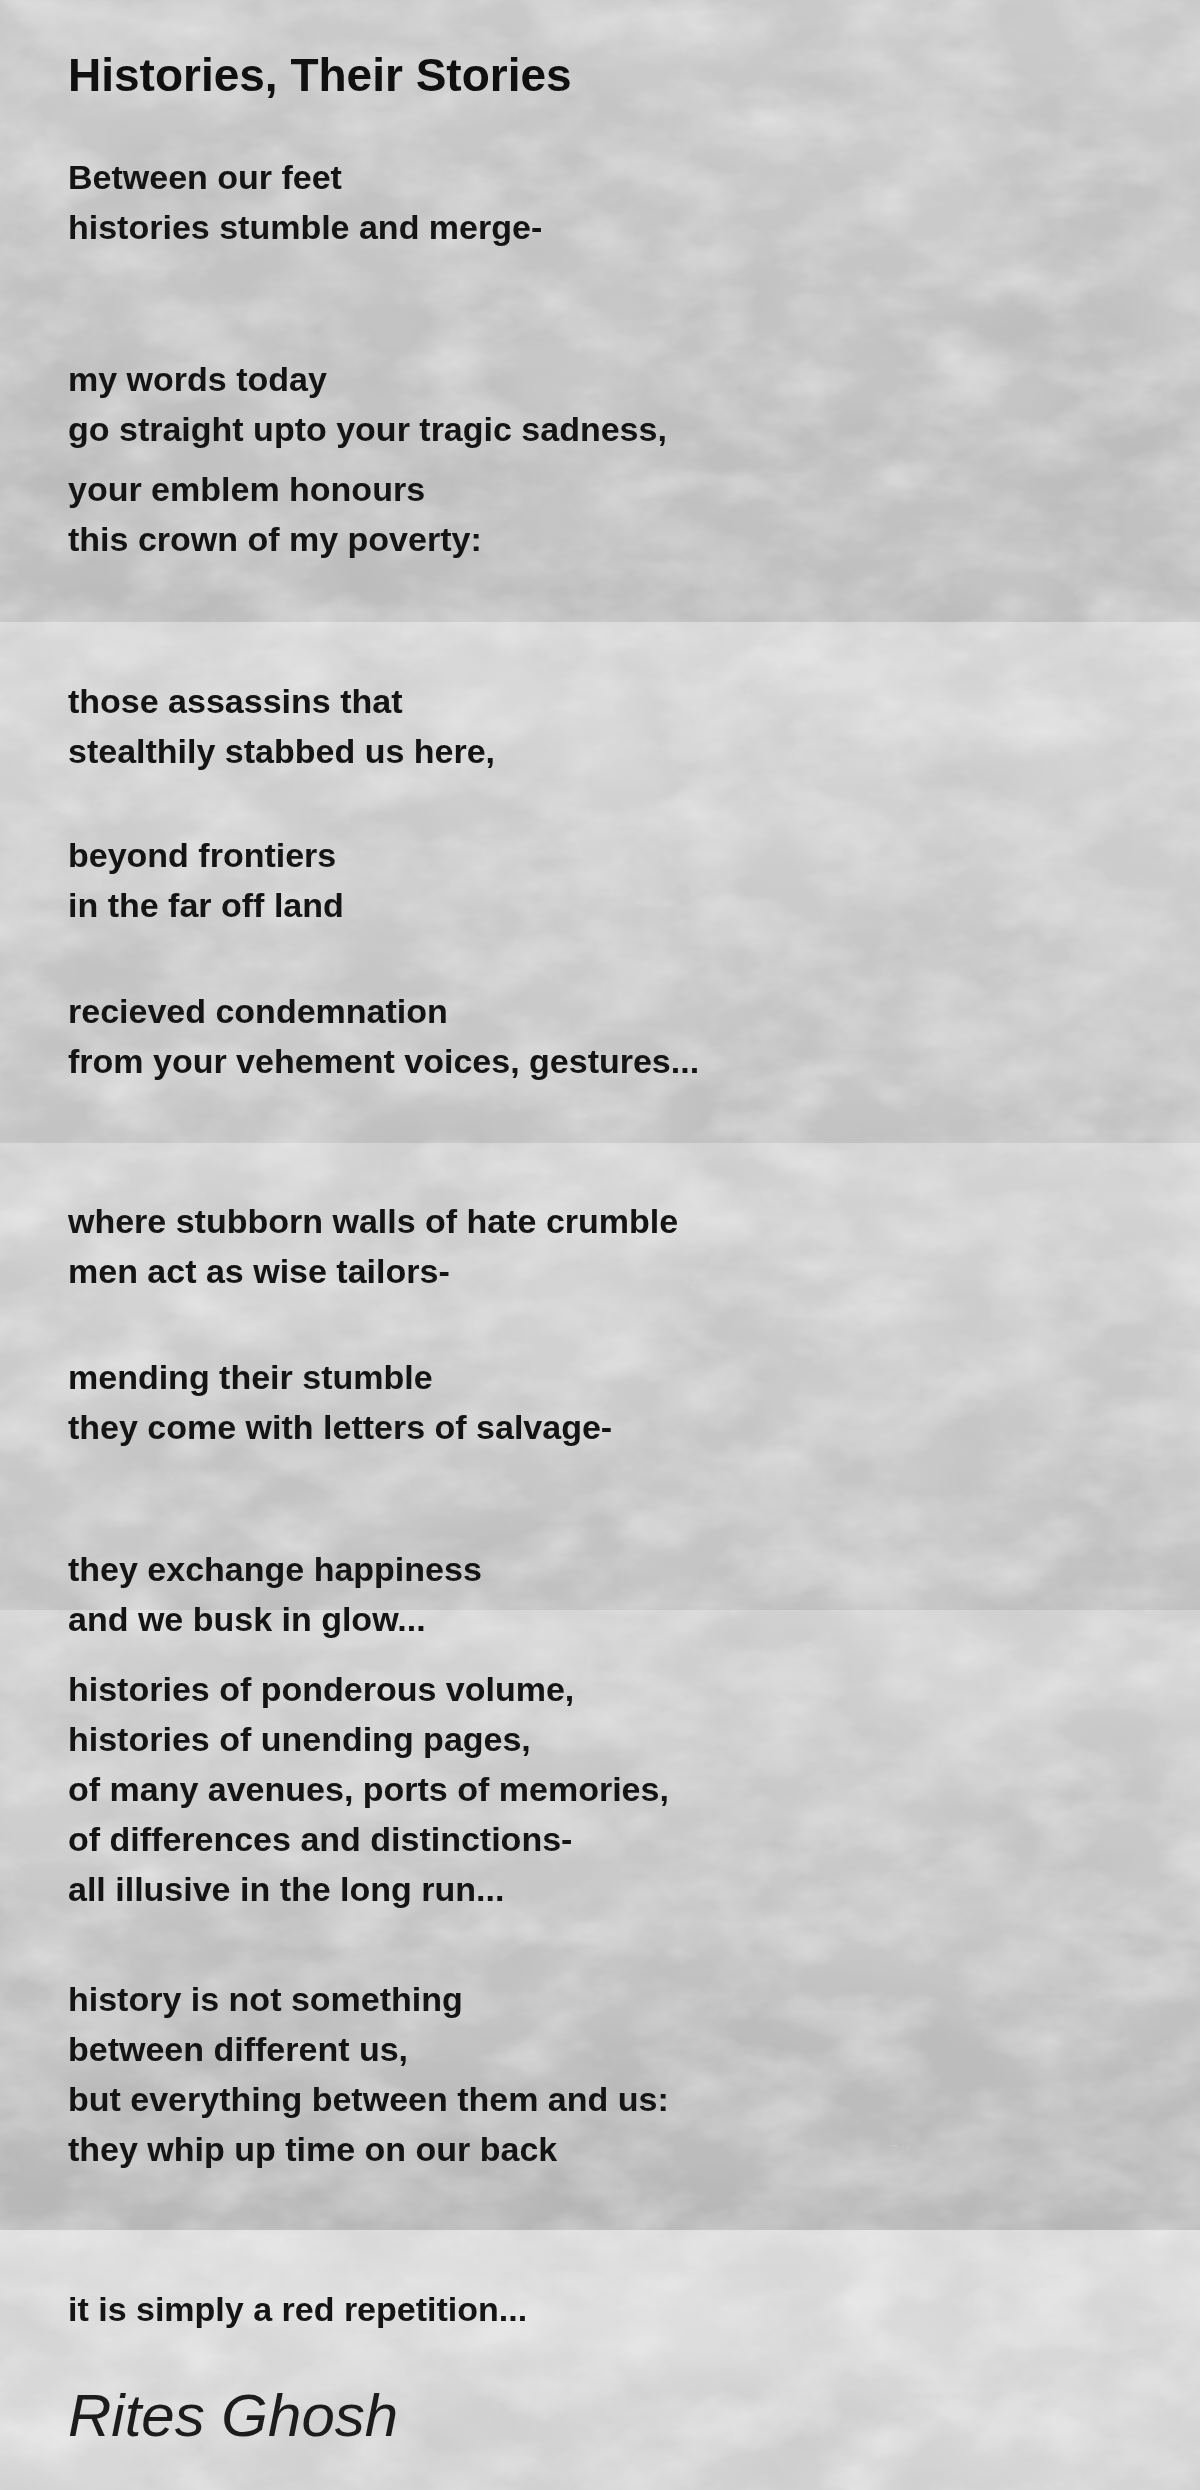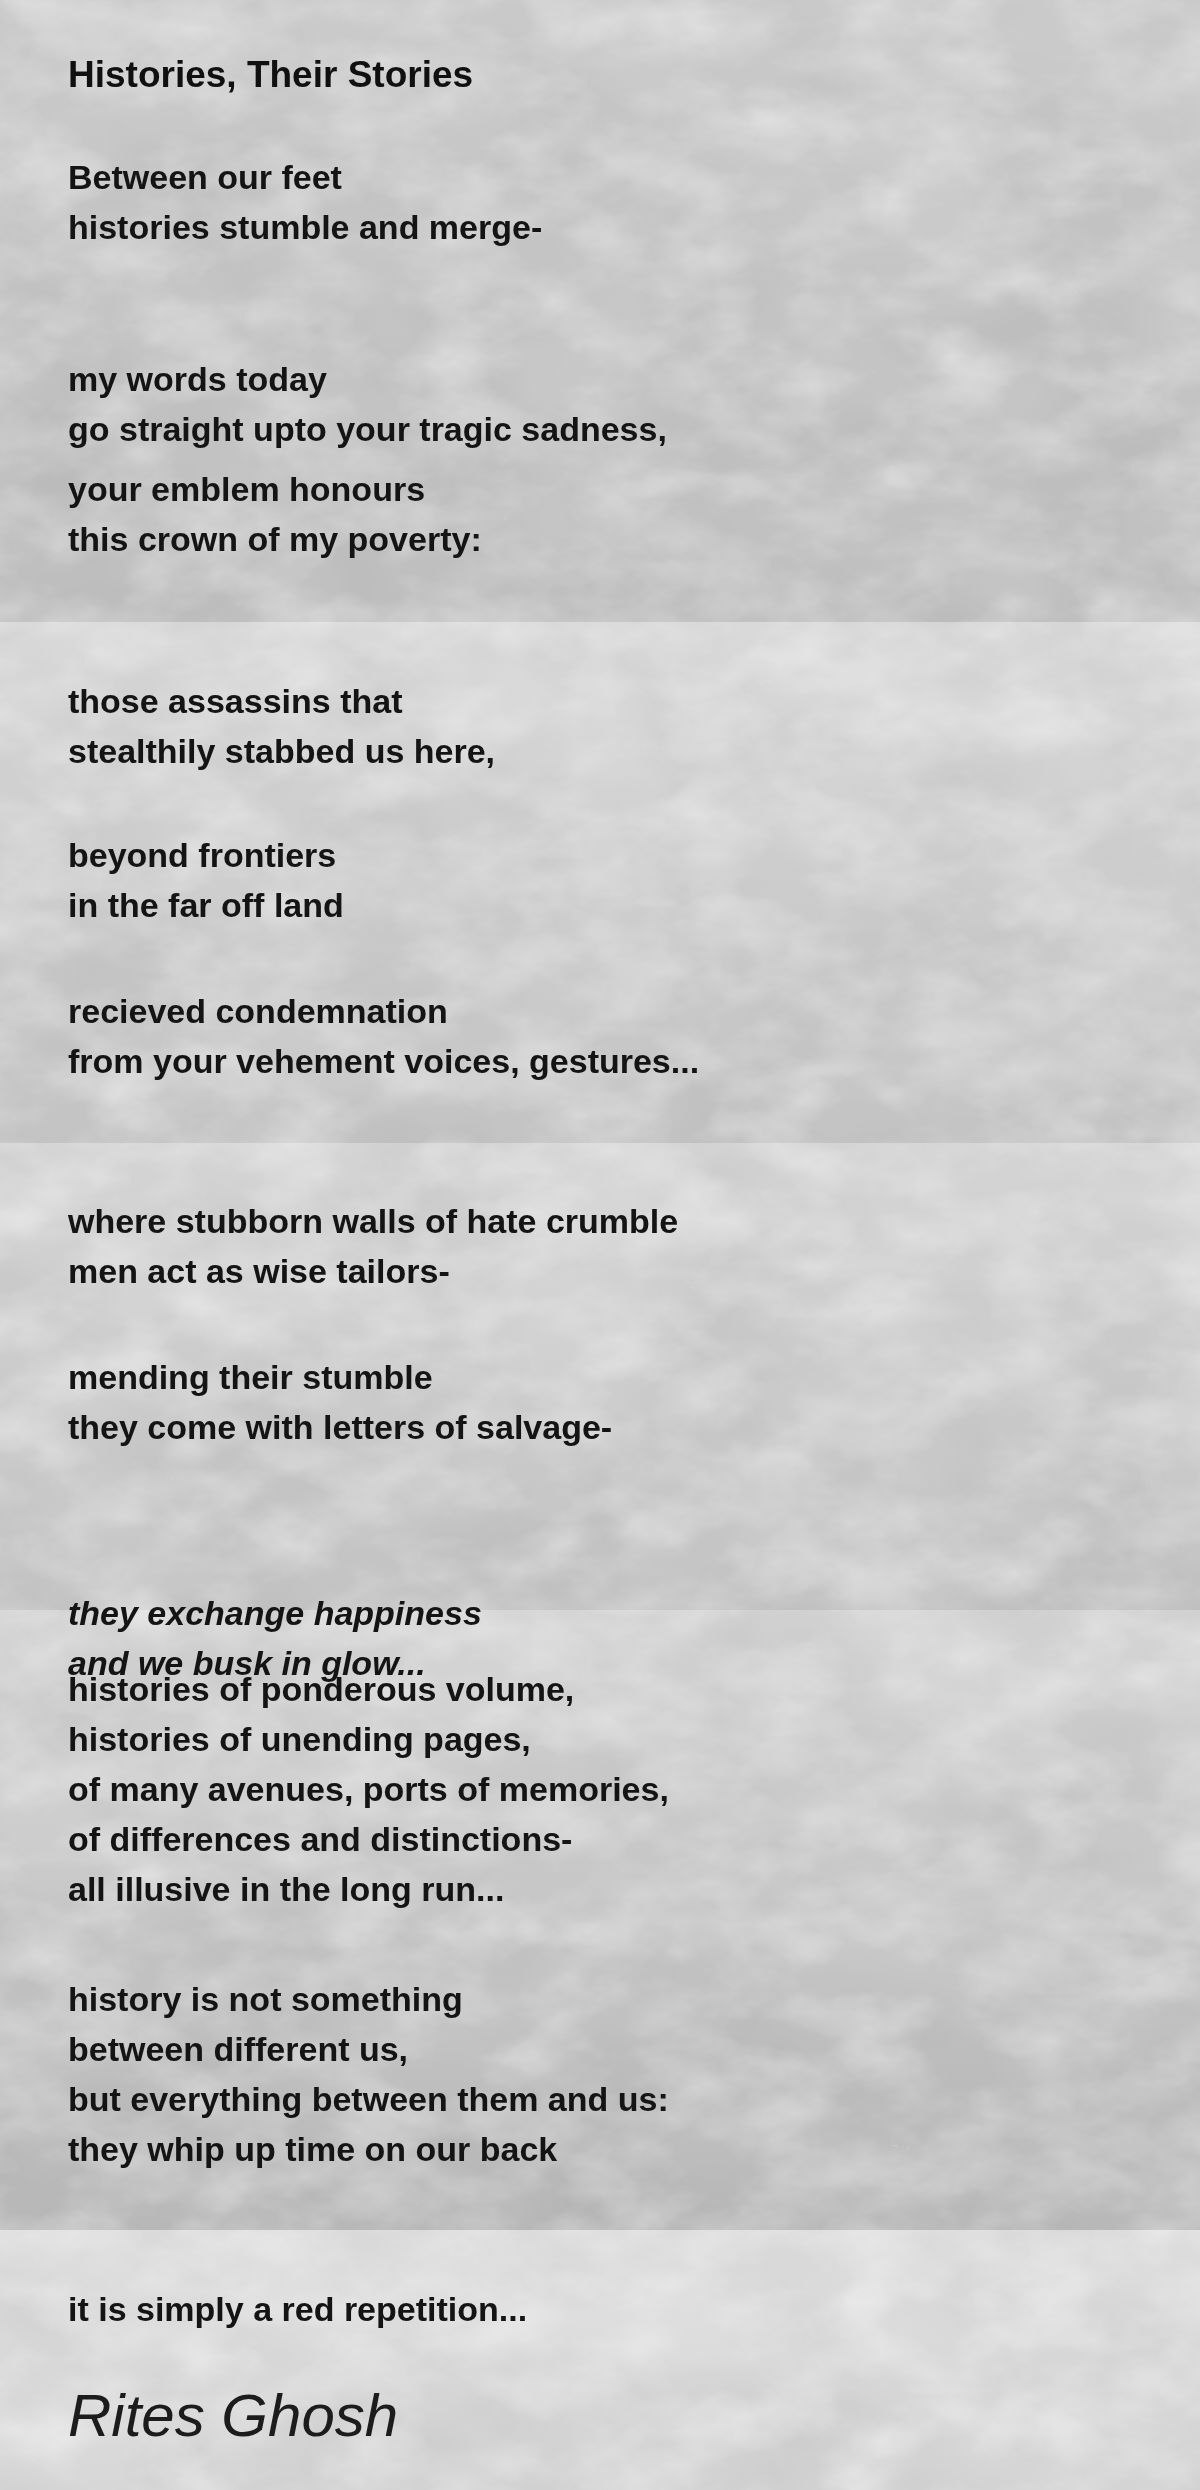--- a/index.html
+++ b/index.html
@@ -12,38 +12,38 @@
   }
   .band { position: absolute; left: 0; width: 1200px; z-index: 0; }
   .band1 { top: 0;      height: 622px; background: linear-gradient(#cecece, #c3c3c3); }
   .band2 { top: 622px;  height: 521px; background: linear-gradient(#dbdbdb, #c7c7c7); }
   .band3 { top: 1143px; height: 467px; background: linear-gradient(#dadada, #c6c6c6); }
   .band4 { top: 1610px; height: 620px; background: linear-gradient(#d7d7d7, #bcbcbc); }
   .band5 { top: 2230px; height: 260px; background: linear-gradient(#e1e1e1, #d7d7d7); }
   .texture { position: absolute; top: 0; left: 0; z-index: 1; pointer-events: none; }
   .title {
     position: absolute; left: 68px; top: 50px; margin: 0; z-index: 2;
-    font-size: 37px; font-weight: 700; line-height: 50px; color: #101010;
+    font-size: 46px; font-weight: 700; line-height: 50px; color: #101010;
     letter-spacing: 0px; white-space: nowrap;
   }
   .stanza { position: absolute; left: 68px; z-index: 2; }
   .line {
     height: 50px; line-height: 50px;
     font-size: 34px; font-weight: 700; color: #141414;
     white-space: nowrap;
   }
   .s1  { top: 152px; }
   .s2  { top: 310px; margin-top: 44px; }
   .s3  { top: 464px; }
   .s4  { top: 676px; }
   .s5  { top: 830px; }
   .s6  { top: 986px; }
   .s7  { top: 1196px; }
   .s8  { top: 1352px; }
-  .s9  { top: 1588px; font-style: italic; }
+  .s9  { top: 1544px; }
   .s10 { top: 1664px; }
   .s11 { top: 1974px; }
   .s12 { top: 2284px; }
   .signature {
     position: absolute; left: 68px; top: 2391px; z-index: 2;
     font-size: 60px; font-style: italic; font-weight: 400;
     line-height: 50px; color: #1c1c1c; white-space: nowrap;
   }
 </style>
 </head>

